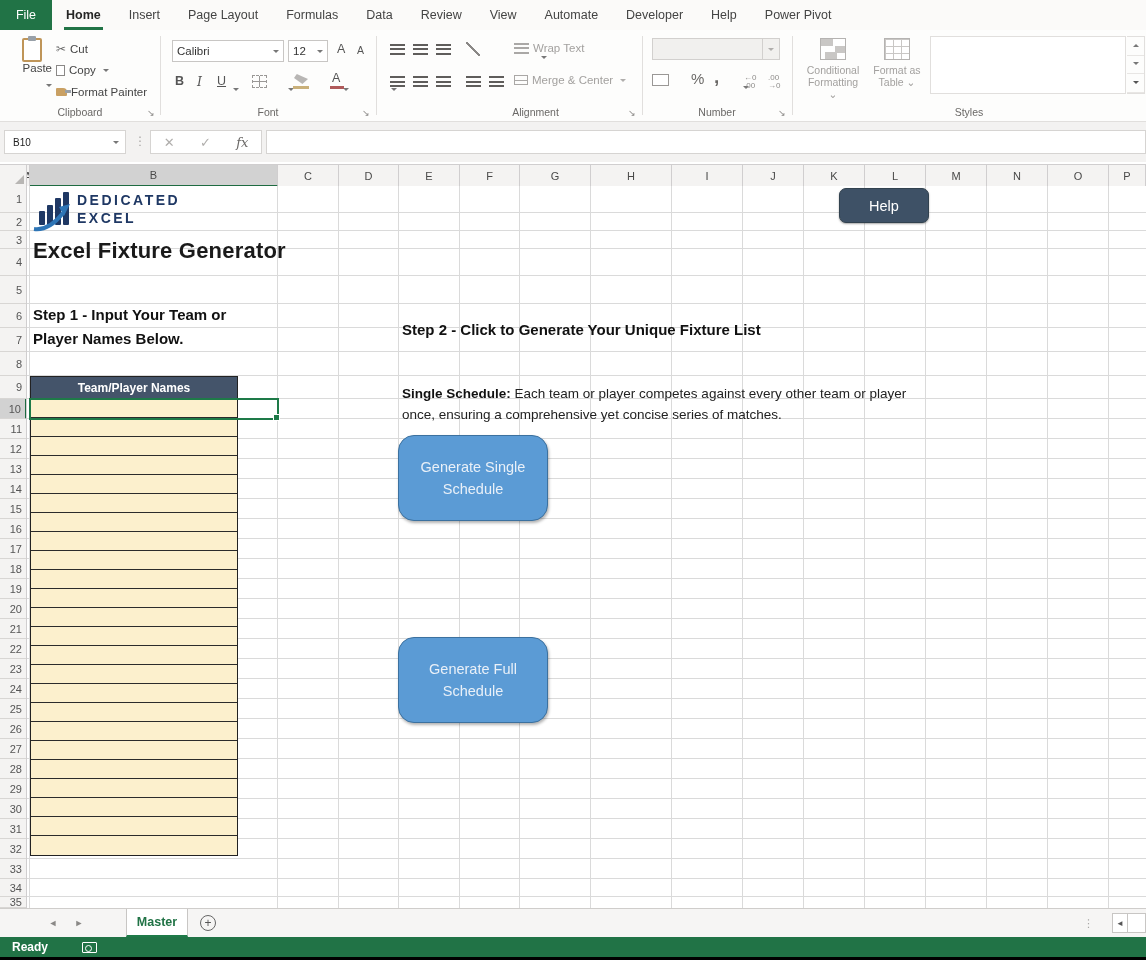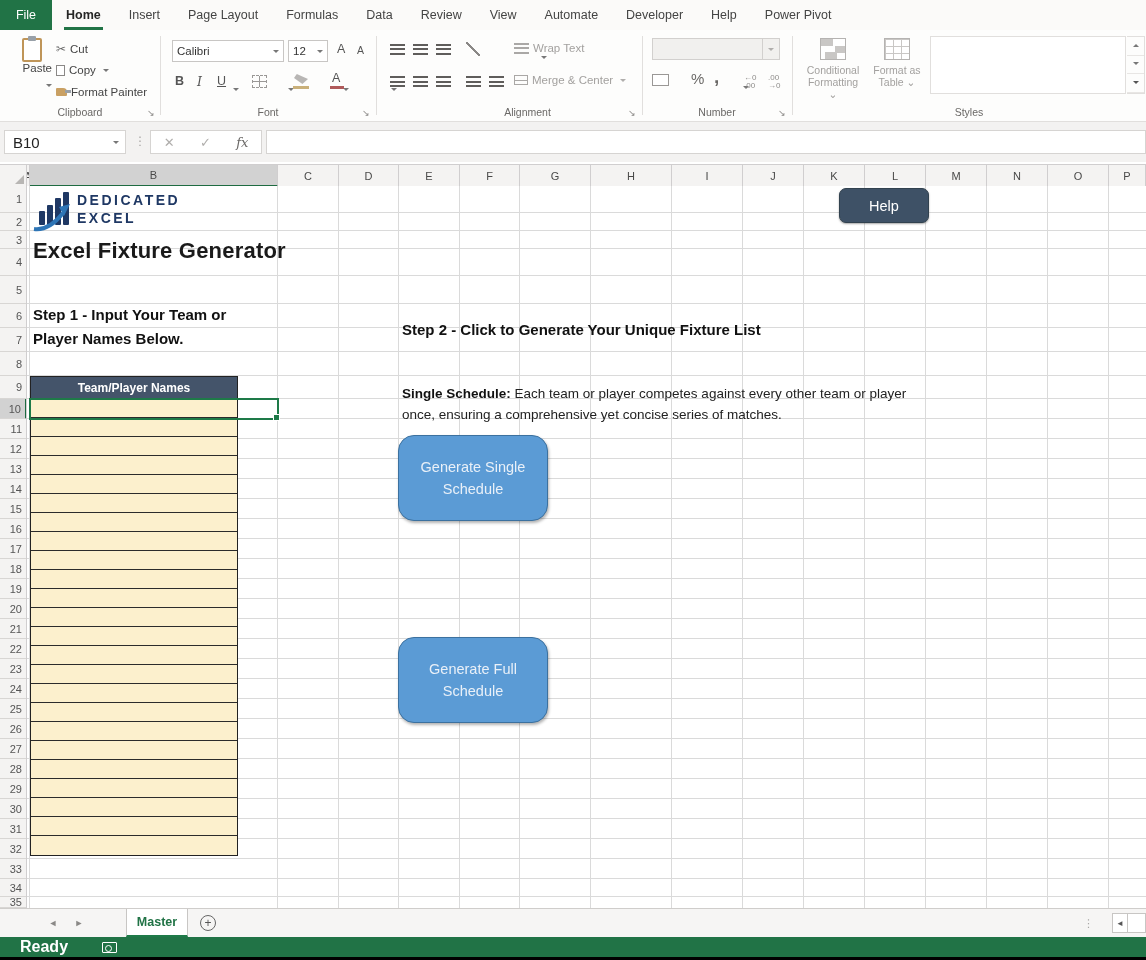--- a/index.html
+++ b/index.html
@@ -48,21 +48,21 @@
      linear-gradient(#c9c7c5,#c9c7c5) 100% 50%/10px 7px no-repeat,
      linear-gradient(#c9c7c5,#c9c7c5) 30% 100%/12px 7px no-repeat,#fff; }
   .bigbtn { position:absolute; top:8px; width:58px; text-align:center; cursor:pointer; }
   .bigbtn .lbl { font-size:10.5px; color:#a3a19f; line-height:12px; margin-top:4px; }
   .gallery { position:absolute; left:930px; top:6px; width:196px; height:58px; background:#fff; border:1px solid #e1dfdd; }
   .galbtns { position:absolute; left:1127px; top:6px; width:18px; height:58px; border:1px solid #e1dfdd; border-left:none; display:flex; flex-direction:column; }
   .galbtns div { flex:1; border-bottom:1px solid #e8e6e4; display:flex; align-items:center; justify-content:center; cursor:pointer; }
 
   
   .fbar { position:absolute; left:0; top:122px; width:1146px; height:40px; background:#f3f2f1; }
-  .namebox { position:absolute; left:4px; top:8px; width:122px; height:24px; background:#fff; border:1px solid #d6d4d2; display:flex; align-items:center; font-size:15px; color:#222; padding-left:8px; }
+  .namebox { position:absolute; left:4px; top:8px; width:122px; height:24px; background:#fff; border:1px solid #d6d4d2; display:flex; align-items:center; font-size:10px; color:#222; padding-left:8px; }
   .namebox .caret { margin-left:auto; margin-right:6px; }
   .fdots { position:absolute; left:134px; top:12px; color:#a8a6a4; font-size:12px; }
   .fbtns { position:absolute; left:150px; top:8px; width:112px; height:24px; background:#fff; border:1px solid #d6d4d2; display:flex; align-items:center; justify-content:space-around; }
   .fbtns span { color:#b0aeac; font-size:13px; cursor:pointer; }
   .fbtns .fx { font-family:"DejaVu Serif", serif; font-style:italic; color:#6a6866; font-size:13px; }
   .finput { position:absolute; left:266px; top:8px; width:880px; height:24px; background:#fff; border:1px solid #d6d4d2; }
 
   
   .colheaders { position:absolute; left:0; top:164px; width:1146px; height:22px; display:flex; background:#f4f3f2; border-top:1px solid #d0cecf; }
   .corner { width:27px; height:22px; border-right:1px solid #d0cecf; border-bottom:1px solid #c8c6c4; position:relative; background:#f4f3f2; cursor:pointer; }
@@ -101,21 +101,21 @@
   .sheettab-active { width:62px; margin-left:34px; background:#fff; border-left:1px solid #c8c6c4; border-right:1px solid #c8c6c4; border-bottom:2px solid #1e7a48; color:#217346; font-weight:bold; font-size:12.5px; display:flex; align-items:center; justify-content:center; cursor:pointer; }
   .addsheet { width:40px; display:flex; align-items:center; justify-content:center; cursor:pointer; }
   .addsheet .circ { width:16px; height:16px; border:1px solid #666; border-radius:50%; color:#555; font-size:12px; line-height:14px; text-align:center; }
   .tsplit { position:absolute; right:52px; top:8px; color:#a8a6a4; font-size:11px; cursor:col-resize; }
   .hscroll { position:absolute; right:0; top:4px; width:34px; height:20px; display:flex; }
   .hscroll .arr { width:16px; border:1px solid #c8c6c4; background:#fff; color:#555; font-size:8px; display:flex; align-items:center; justify-content:center; cursor:pointer; }
   .hscroll .track { flex:1; border:1px solid #c8c6c4; border-left:none; background:#fff; cursor:pointer; }
 
   
   .statusbar { position:absolute; left:0; top:937px; width:1146px; height:20px; background:#217346; color:#fff; display:flex; align-items:center; }
-  .statusbar .ready { font-size:16px; margin-left:20px; font-weight:bold;text-align:right; }
+  .statusbar .ready { font-size:12px; margin-left:12px; font-weight:bold;text-align:right; }
   .macroic { width:15px; height:11px; border:1px solid #fff; border-radius:1px; margin-left:34px; position:relative; cursor:pointer; }
   .macroic::after { content:""; position:absolute; left:2px; top:2px; width:5px; height:5px; border:1px solid #fff; border-radius:50%; }
   .blackstrip { position:absolute; left:0; top:957px; width:1146px; height:3px; background:#000; }
 </style>
 </head>
 <body>
 
 <div class="tabbar">
   <div class="file-tab">File</div>
   <div class="rtab active">Home</div>
@@ -195,21 +195,21 @@
   <span class="alic abs" style="left:390px;top:46px;"></span>
   <span class="alic abs" style="left:413px;top:46px;"></span>
   <span class="alic abs" style="left:436px;top:46px;"></span>
   <span class="alic abs" style="left:466px;top:46px;"></span>
   <span class="alic abs" style="left:489px;top:46px;"></span>
   <div class="smallrow" style="left:514px;top:44px;">
     <span style="display:inline-block;width:14px;height:10px;border:1px solid #aaa8a6;background:linear-gradient(#aaa8a6,#aaa8a6) 50% 50%/100% 1px no-repeat;"></span>
     <span class="txt dim">Merge &amp; Center</span>
     <span class="caret dim2"></span>
   </div>
-  <div class="glabel" style="left:376px;width:266px;padding-left:37px;">Alignment</div>
+  <div class="glabel" style="left:384px;width:266px;padding-left:37px;">Alignment</div>
   <span class="launcher" style="left:628px;">↘</span>
   <div class="gsep" style="left:642px;"></div>
 
   
   <div class="numcombo abs" style="left:652px;top:8px;width:128px;">
     <span class="nc-main"></span>
     <span class="nc-btn">
         <span class="caret dim2" style="margin:0;"></span>
       </span>
   </div>

